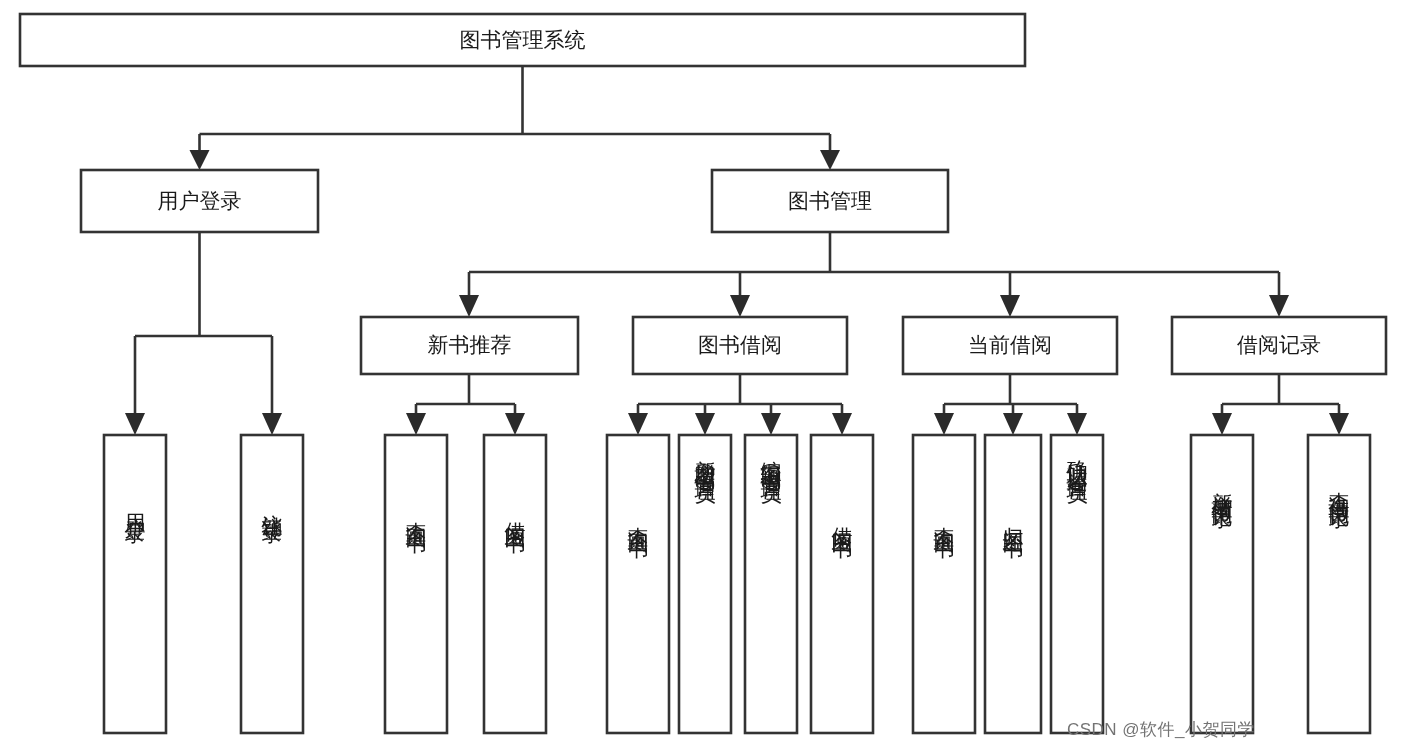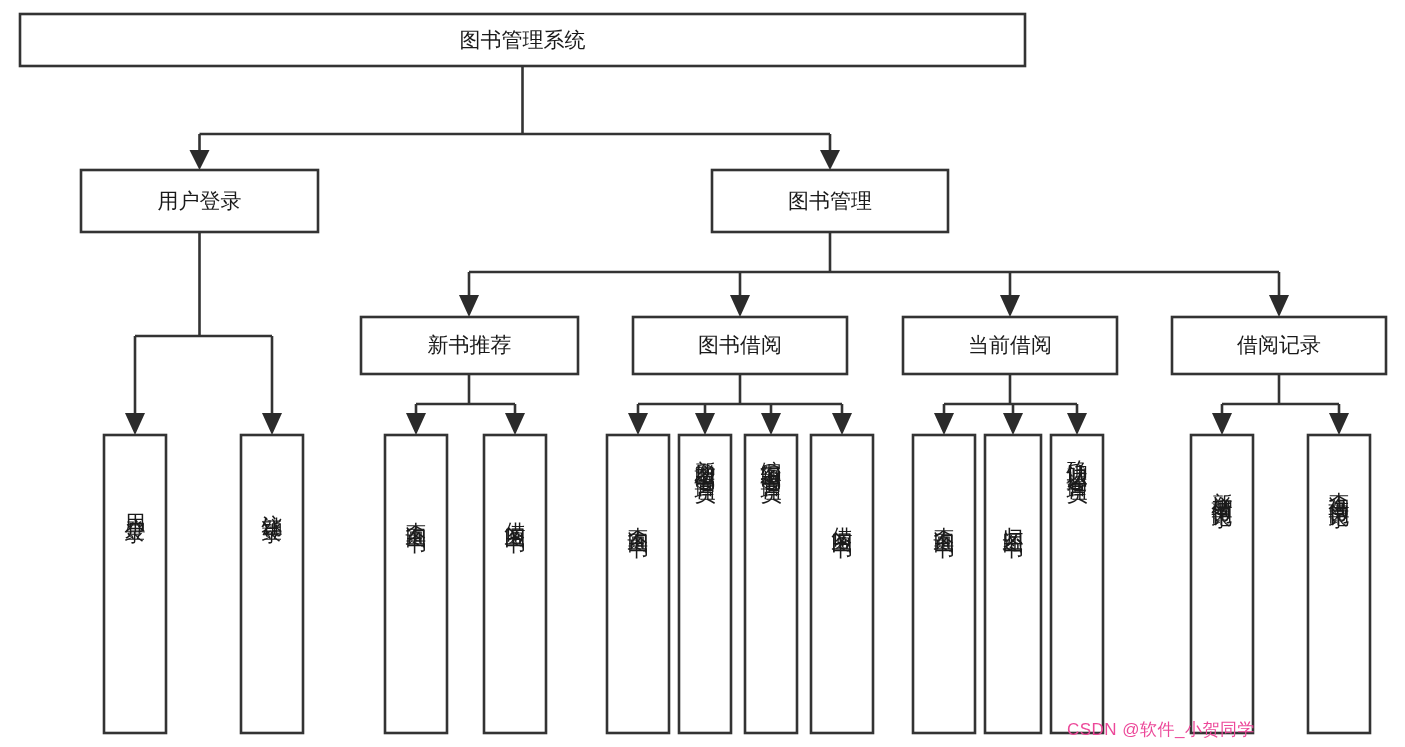--- a/index.html
+++ b/index.html
@@ -64,21 +64,21 @@
     letter-spacing: 3.5px;
     color: #1a1a1a;
     white-space: nowrap;
   }
   #watermark {
     position: absolute;
     right: 8px;
     bottom: 6px;
     font-family: "Liberation Sans", "DejaVu Sans", sans-serif;
     font-size: 17px;
-    color: #ec4899;
+    color: #737373;
     letter-spacing: 0.5px;
     user-select: none;
   }
 </style>
 </head>
 <body>
 
 <div id="diagram-root">
 
   <svg class="flowchart" viewBox="0 0 1405 747">

